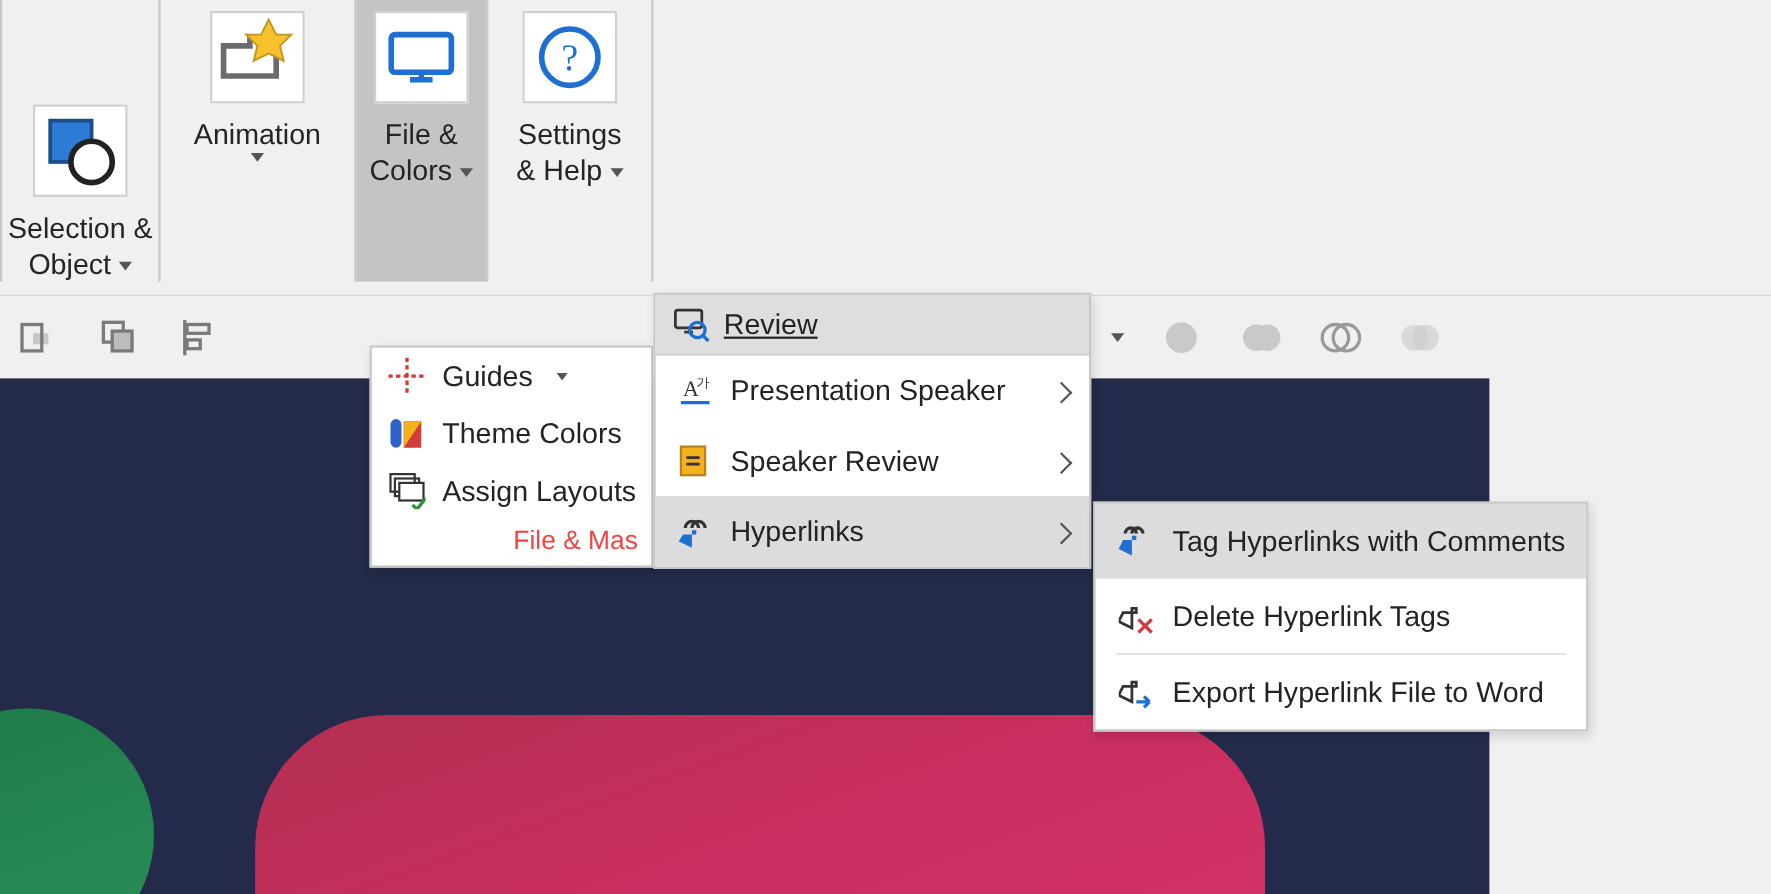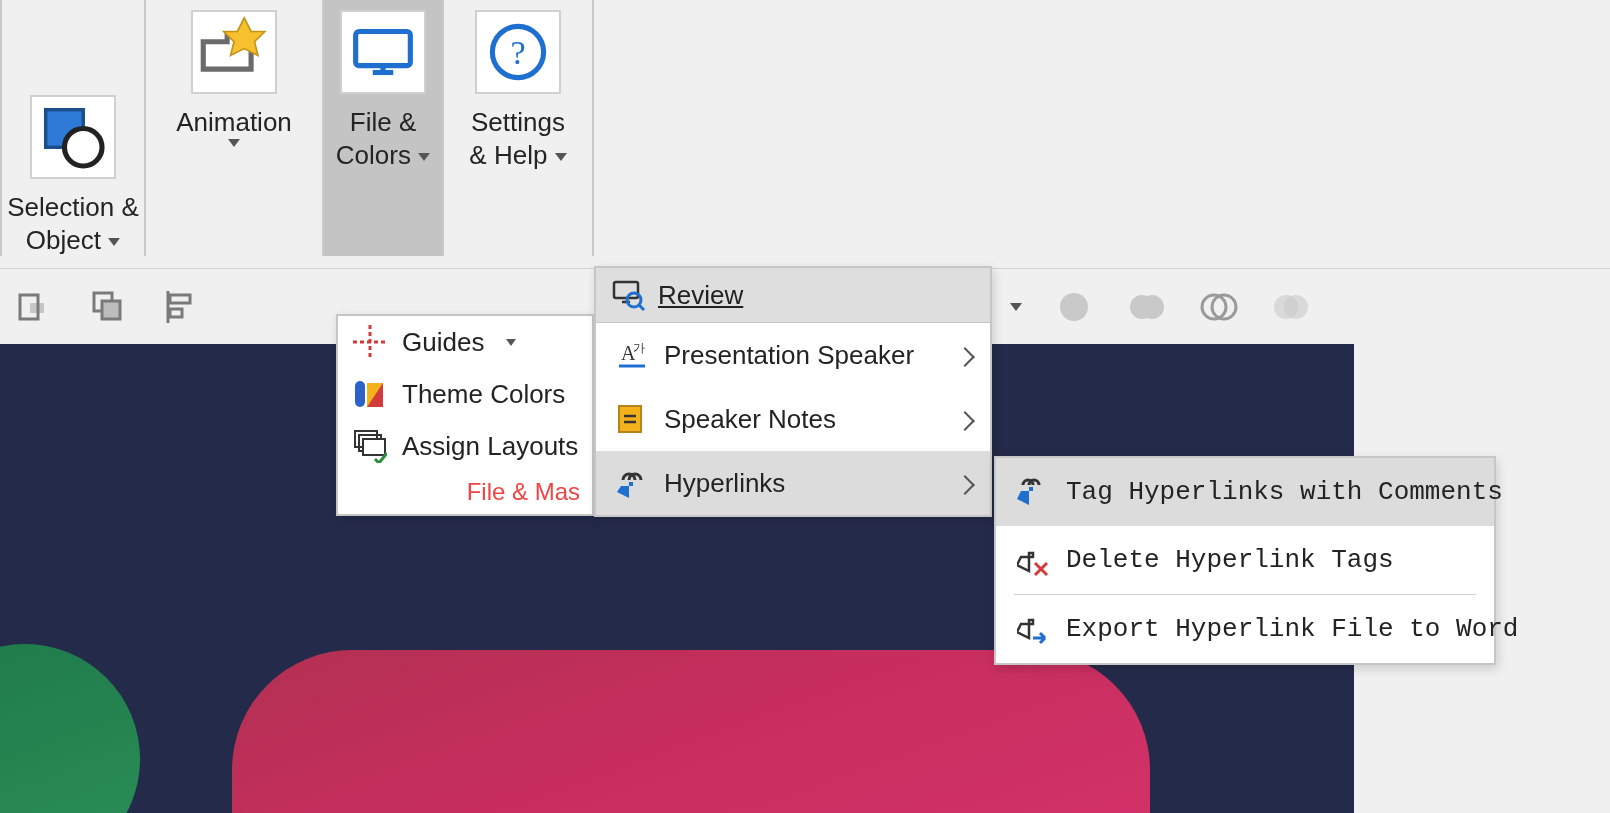--- a/index.html
+++ b/index.html
@@ -165,22 +165,21 @@
     border-bottom:1px solid #c6c6c6;
     padding: 10px 16px;
     font-size:26px; color:#222;text-decoration:underline;
   }
   #menu2 .menu-heading .mi-icon{width:34px;height:34px;flex:0 0 34px;display:flex;align-items:center;justify-content:center;}
   #menu2 .menu-item { padding: 14px 18px; }
 
   
   #menu3 {
     left: 994px; top: 456px;
-    width: 502px;
-    font-family: Liberation Mono, monospace;
+    width: 450px;
   }
   #menu3 .menu-item { padding: 16px 20px; font-size:26px; }
   #menu3 .sep { height:1px; background:#d0d0d0; margin:0 18px; }
 
   .chevron-right::after{
     content:"";
     display:inline-block;
     width:12px;height:12px;
     border-top:2px solid #555;border-right:2px solid #555;
     transform:rotate(45deg);
@@ -400,21 +399,21 @@
   </div>
 
   <div class="menu-item">
     <span class="mi-icon">
       <svg viewBox="0 0 34 34">
         <rect x="4" y="4" width="22" height="26" fill="#f3b21b" stroke="#b5831a" stroke-width="2"></rect>
         <line x1="9" y1="14" x2="21" y2="14" stroke="#333" stroke-width="2.5"></line>
         <line x1="9" y1="20" x2="21" y2="20" stroke="#333" stroke-width="2.5"></line>
       </svg>
     </span>
-    <span>Speaker Notes</span>
+    <span>Speaker Review</span>
     <span class="arrow chevron-right"></span>
   </div>
 
   <div class="menu-item hover">
     <span class="mi-icon">
       <svg viewBox="0 0 34 34">
         <path d="M8 14 a6 6 0 0 1 12 0" fill="none" stroke="#333" stroke-width="3"></path>
         <path d="M14 14 a6 6 0 0 1 12 0" fill="none" stroke="#333" stroke-width="3"></path>
         <polygon points="6,20 18,20 18,16 14,16 14,32 2,26" fill="#1f6fd0"></polygon>
       </svg>

